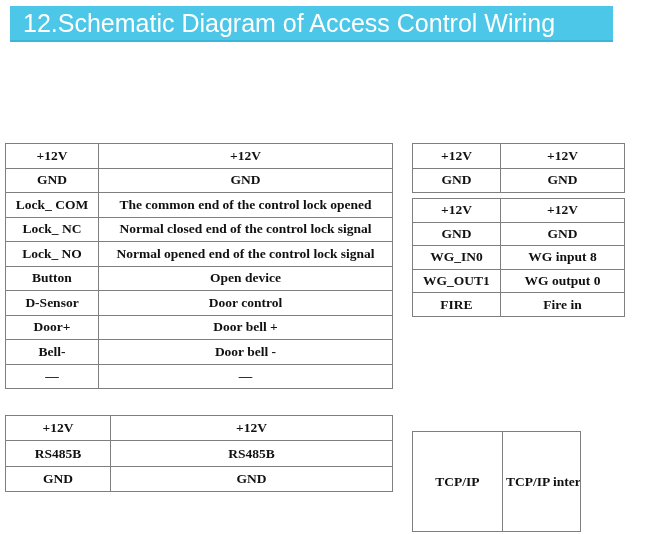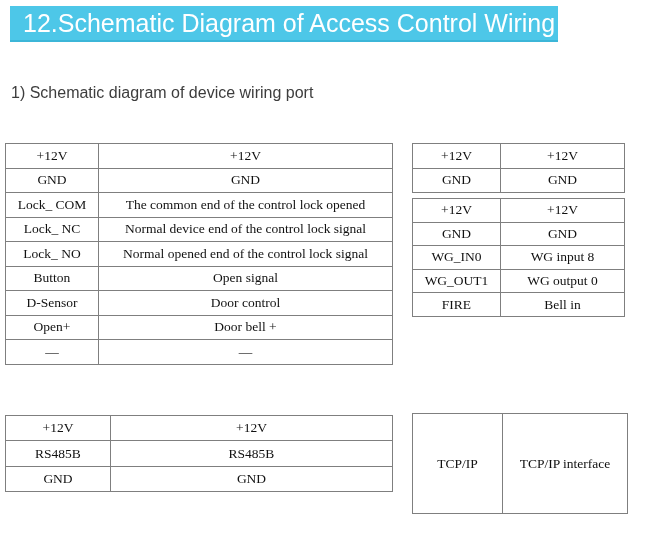--- a/index.html
+++ b/index.html
@@ -2,33 +2,33 @@
 <html><head>
 <meta charset="utf-8">
 <style>
   html,body { margin:0; padding:0; background:#ffffff; }
   .page {
     position:relative; width:650px; height:534px;
     background:#ffffff; overflow:hidden;
     font-family:"Liberation Sans", sans-serif;
   }
   .banner {
-    position:absolute; left:10px; top:6px; width:548px; height:36px;
+    position:absolute; left:10px; top:6px; width:603px; height:36px;
     background:#4dc7e8; border-bottom:2px solid #3cb6d8;
     box-sizing:border-box; color:#ffffff;
     font-size:25px; line-height:34px; padding-left:13px;
     white-space:nowrap;
   }
   .subtitle {
     position:absolute; left:11px; top:84px;
     font-size:16px; color:#3d3d3d;
   }
   table.wire-table {
     position:absolute; border-collapse:collapse; table-layout:fixed;
-    font-family:"Liberation Serif", serif; font-weight:normal;
+    font-family:"Liberation Serif", serif; font-weight:bold;
     font-size:13.5px; color:#111111; text-align:center;
     background:#ffffff;
   }
   table.wire-table td {
     border:1px solid #7f7f7f; padding:0 3px;
     overflow:hidden; white-space:nowrap; vertical-align:middle;
   }
   
   .t-device { left:5px; top:143px; width:388px; }
   .t-device tr { height:24.5px; }
@@ -39,34 +39,33 @@
   .t-power col.c1 { width:88px; }
   
   .t-wiegand { left:412px; top:198px; width:213px; }
   .t-wiegand tr { height:23.6px; }
   .t-wiegand col.c1 { width:88px; }
   
   .t-rs485 { left:5px; top:415px; width:388px; }
   .t-rs485 tr { height:25.4px; }
   .t-rs485 col.c1 { width:105px; }
   
-  .t-tcpip { left:412px; top:413px; width:216px; }
+  .t-tcpip { left:412px; top:431px; width:169px; }
   .t-tcpip tr { height:100px; }
   .t-tcpip col.c1 { width:90px; }
 </style>
 </head>
 <body>
 
 <div class="page">
 
   <div class="banner">
     <span>12.Schematic Diagram of Access Control Wiring</span>
   </div>
 
-  <div class="subtitle">1)  Schematic diagram of device wiring port</div>
 
   <table class="wire-table t-device">
     <colgroup>
         <col class="c1">
         <col class="c2">
       </colgroup>
     <tbody>
         <tr>
           <td>+12V</td>
           <td>+12V</td>
@@ -74,37 +73,41 @@
         <tr>
           <td>GND</td>
           <td>GND</td>
         </tr>
         <tr>
           <td>Lock_ COM</td>
           <td>The common end of the control lock opened</td>
         </tr>
         <tr>
           <td>Lock_ NC</td>
-          <td>Normal device end of the control lock signal</td>
+          <td>Normal closed end of the control lock signal</td>
         </tr>
         <tr>
           <td>Lock_ NO</td>
           <td>Normal opened end of the control lock signal</td>
         </tr>
         <tr>
           <td>Button</td>
-          <td>Open signal</td>
+          <td>Open device</td>
         </tr>
         <tr>
           <td>D-Sensor</td>
           <td>Door control</td>
         </tr>
         <tr>
-          <td>Open+</td>
+          <td>Door+</td>
           <td>Door bell +</td>
+        </tr>
+        <tr>
+          <td>Bell-</td>
+          <td>Door bell -</td>
         </tr>
         <tr>
           <td>—</td>
           <td>—</td>
         </tr>
       </tbody>
   </table>
 
   <table class="wire-table t-power">
     <colgroup>
@@ -140,21 +143,21 @@
         <tr>
           <td>WG_IN0</td>
           <td>WG input 8</td>
         </tr>
         <tr>
           <td>WG_OUT1</td>
           <td>WG output 0</td>
         </tr>
         <tr>
           <td>FIRE</td>
-          <td>Bell in</td>
+          <td>Fire in</td>
         </tr>
       </tbody>
   </table>
 
   <table class="wire-table t-rs485">
     <colgroup>
         <col class="c1">
         <col class="c2">
       </colgroup>
     <tbody>

